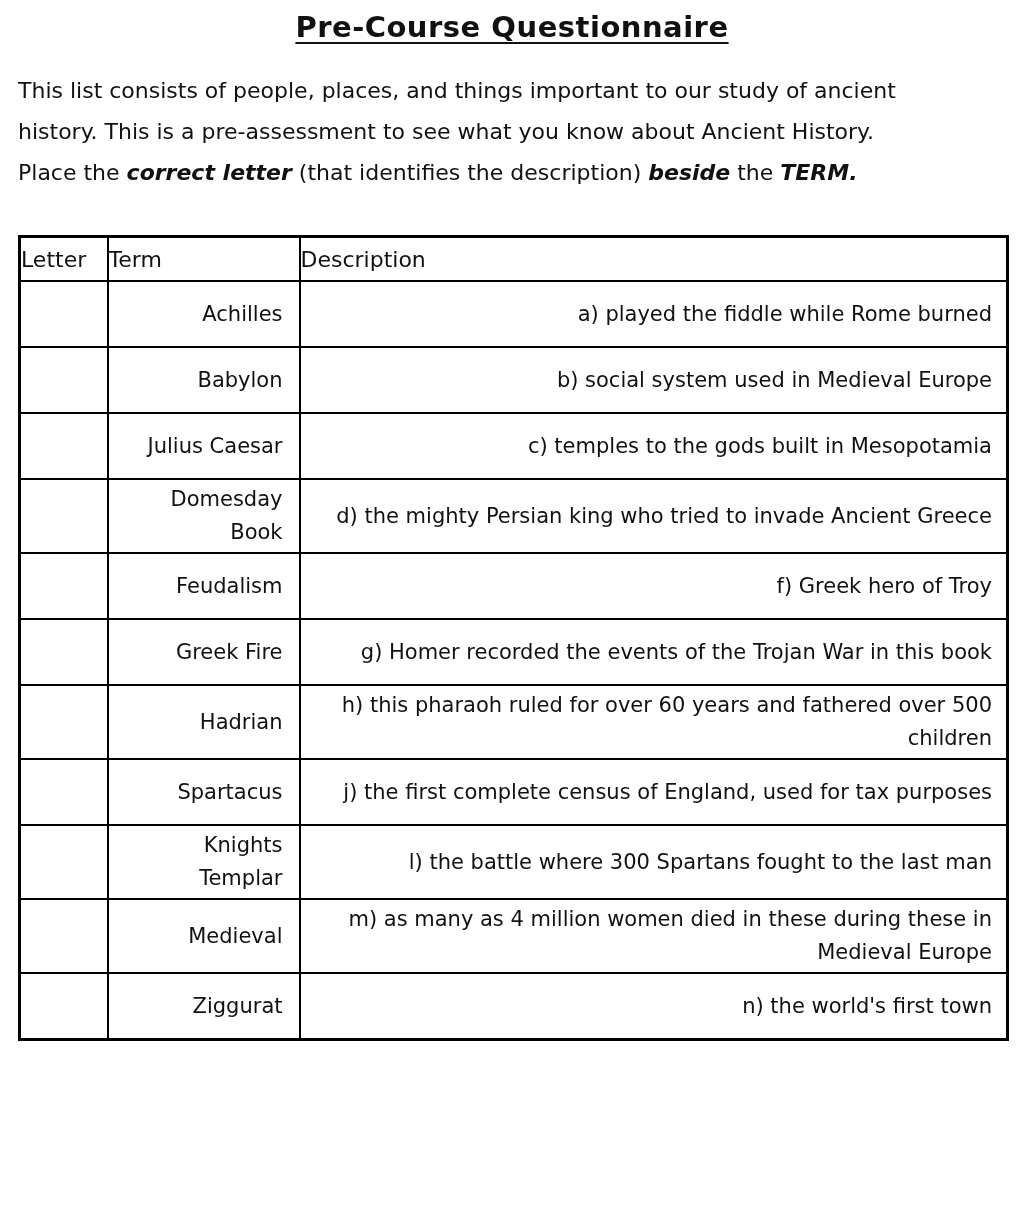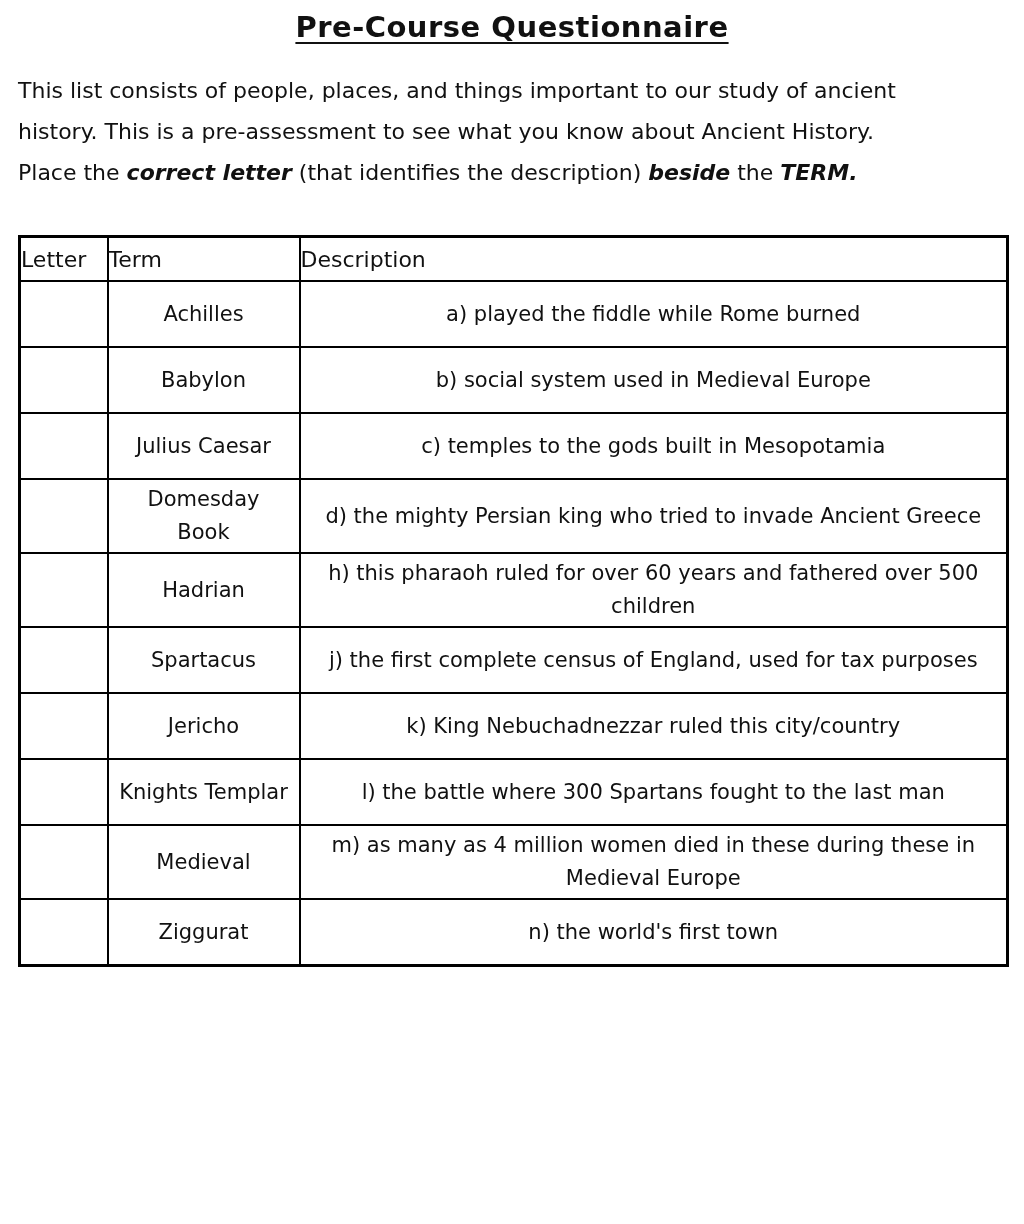--- a/index.html
+++ b/index.html
@@ -57,25 +57,25 @@
     vertical-align: middle;
     padding: 2px 0;
   }
   td {
     height: 58px;
     vertical-align: middle;
     line-height: 33px;
   }
   td.letter-cell { padding: 2px; }
   td.term-cell {
-    text-align: center;
-    padding: 3px 10px;
+    text-align: right;
+    padding: 3px 16px;
   }
   td.desc-cell {
-    text-align: center;
+    text-align: right;
     padding: 3px 14px;
   }
 </style>
 </head>
 <body>
 
 <div class="page">
 
   <h1 class="doc-title">
     <span>Pre-Course Questionnaire</span>
@@ -116,32 +116,37 @@
         <td class="term-cell">Julius Caesar</td>
         <td class="desc-cell">c) temples to the gods built in Mesopotamia</td>
       </tr>
       <tr>
         <td class="letter-cell"></td>
         <td class="term-cell">Domesday Book</td>
         <td class="desc-cell">d) the mighty Persian king who tried to invade Ancient Greece</td>
       </tr>
       <tr>
         <td class="letter-cell"></td>
+        <td class="term-cell">Feudalism</td>
+        <td class="desc-cell">f) Greek hero of Troy</td>
+      </tr>
+      <tr>
+        <td class="letter-cell"></td>
+        <td class="term-cell">Greek Fire</td>
+        <td class="desc-cell">g) Homer recorded the events of the Trojan War in this book</td>
+      </tr>
+      <tr>
+        <td class="letter-cell"></td>
         <td class="term-cell">Hadrian</td>
         <td class="desc-cell">h) this pharaoh ruled for over 60 years and fathered over 500 children</td>
       </tr>
       <tr>
         <td class="letter-cell"></td>
         <td class="term-cell">Spartacus</td>
         <td class="desc-cell">j) the first complete census of England, used for tax purposes</td>
-      </tr>
-      <tr>
-        <td class="letter-cell"></td>
-        <td class="term-cell">Jericho</td>
-        <td class="desc-cell">k) King Nebuchadnezzar ruled this city/country</td>
       </tr>
       <tr>
         <td class="letter-cell"></td>
         <td class="term-cell">Knights Templar</td>
         <td class="desc-cell">l) the battle where 300 Spartans fought to the last man</td>
       </tr>
       <tr>
         <td class="letter-cell"></td>
         <td class="term-cell">Medieval</td>
         <td class="desc-cell">m) as many as 4 million women died in these during these in Medieval Europe</td>

